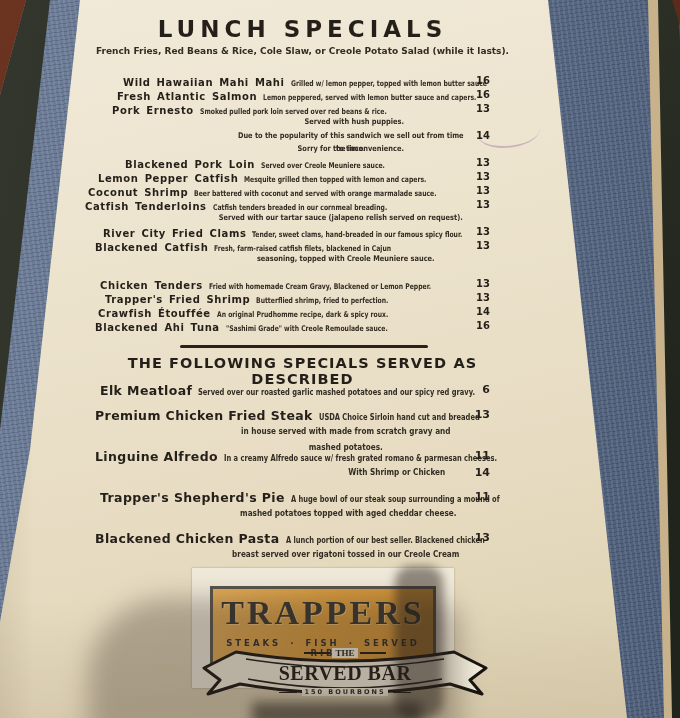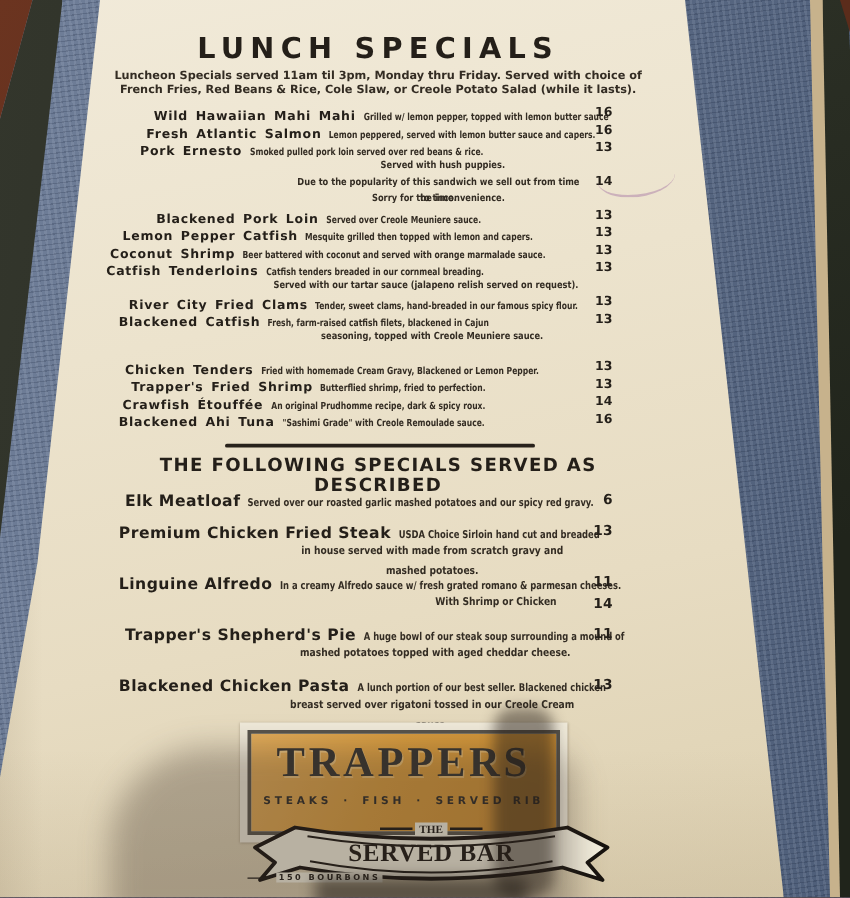--- a/index.html
+++ b/index.html
@@ -24,21 +24,21 @@
   
   .paper{position:absolute;inset:0;
     clip-path:polygon(80px 0,548px 0,627px 718px,0 718px,0 622px,30px 450px);
     background:linear-gradient(168deg,#f1ead9 0%,#ece3cd 35%,#e7dcc2 65%,#ddd0b0 100%);}
   .paper-shade{position:absolute;inset:0;pointer-events:none;
     background:
       linear-gradient(to right, rgba(120,100,70,0.12), transparent 34px),
       linear-gradient(to left, rgba(110,90,60,0.20), transparent 30px),
       linear-gradient(to top, rgba(120,100,75,0.10), transparent 120px);}
   
-  .content{position:absolute;left:85px;top:14px;width:435px;height:700px;color:#2b251e;}
+  .content{position:absolute;left:85px;top:4px;width:435px;height:700px;color:#2b251e;}
   .title{position:absolute;top:12px;left:0;right:0;text-align:center;
     font-size:23px;font-weight:bold;letter-spacing:5px;color:#241f19;}
   .subtitle{position:absolute;top:42px;left:0;right:0;text-align:center;
     font-size:9px;line-height:11px;font-weight:bold;color:#332c23;}
   .list{position:absolute;left:0;right:0;}
   #list-0{top:70px;} #list-1{top:378px;}
   .item{position:relative;}
   .item.s1{margin-bottom:1px;}
   .item.s2{margin-bottom:9px;}
   .line1{white-space:nowrap;}
@@ -61,41 +61,41 @@
   .isub{position:relative;height:16px;line-height:16px;text-align:right;
     padding-right:75px;font-weight:bold;font-size:8.6px;color:#332c23;}
   .isub .iprice{top:1px;}
   .isubtext{display:inline-block;transform:scaleX(0.85);transform-origin:100% 50%;}
   .divider{position:absolute;top:341px;left:95px;width:248px;height:3px;
     background:#28221b;border-radius:2px;}
   .header2{position:absolute;top:351px;left:0;right:0;text-align:center;
     font-size:14.5px;font-weight:bold;letter-spacing:1.1px;color:#241f19;}
   
   .logo{position:absolute;top:564px;left:107px;width:262px;}
-  .logo-card{background:#efe9d9;padding:6px;box-shadow:0 0 2px rgba(90,75,55,0.4);}
+  .logo-card{background:#efe9d9;padding:18px;box-shadow:0 0 2px rgba(90,75,55,0.4);}
   .logo-gold{border:3px solid #57534b;height:78px;text-align:center;
     background:linear-gradient(115deg,#e2ac5a 0%,#d79b3e 45%,#cc8e32 100%);}
   .logo-title{font-family:"Liberation Serif","DejaVu Serif",serif;font-weight:bold;
     font-size:34px;line-height:44px;letter-spacing:3px;color:#35332f;margin-top:2px;
     text-shadow:1px 1px 0 rgba(250,240,210,0.35);}
   .logo-tagline{font-size:8.5px;font-weight:bold;letter-spacing:3px;color:#2e2c28;margin-top:3px;}
   .tag-sep{margin:0 9px;}
   .ribbon{position:absolute;left:6px;top:70px;width:294px;height:80px;}
   .ribbon svg{position:absolute;inset:0;}
   .rb-the{position:absolute;top:10px;left:0;right:0;display:flex;align-items:center;
     justify-content:center;gap:2px;}
   .rb-the span.txt{font-family:"Liberation Serif","DejaVu Serif",serif;font-weight:bold;
     font-size:9px;background:#f2eddc;padding:0 3px;color:#1d1914;}
   .rline{width:26px;border-top:2px solid #1d1914;}
   .rline.s{width:18px;border-top:1.5px solid #1d1914;}
   .rb-main{position:absolute;top:24px;left:0;right:0;text-align:center;
     font-family:"Liberation Serif","DejaVu Serif",serif;font-weight:bold;font-size:20px;
     letter-spacing:0.5px;color:#1d1914;}
   .rb-sub{position:absolute;top:50px;left:0;right:0;display:flex;align-items:center;
-    gap:5px;}
+    justify-content:center;gap:5px;}
   .rb-sub span.txt{font-size:6.5px;font-weight:bold;letter-spacing:2px;color:#24201a;
     background:#f2eddc;padding:0 2px;}
   
   .crayon{position:absolute;left:393px;top:112px;width:62px;height:30px;
     border-bottom:2px solid rgba(150,95,155,0.38);border-radius:10% 30% 70% 45%;}
   .shadow{position:absolute;pointer-events:none;}
   .shadow.soft{left:88px;top:598px;width:372px;height:140px;
     background:rgba(62,50,40,0.32);border-radius:80px 30px 0 0;filter:blur(12px);}
   .shadow.phone{left:395px;top:566px;width:48px;height:152px;
     background:rgba(38,30,23,0.48);border-radius:16px;filter:blur(5px);}
@@ -112,21 +112,20 @@
   <div class="bgpiece tan-right"></div>
   <div class="bgpiece leather-right"></div>
   <div class="bgpiece wood-tr"></div>
 
   <div class="paper">
     <div class="paper-shade"></div>
 
     <div class="content">
       <div class="title">LUNCH SPECIALS</div>
       <div class="subtitle">
-        <div>Luncheon Specials served 11am til 3pm, Monday thru Friday. Served with choice of</div>
         <div>French Fries, Red Beans &amp; Rice, Cole Slaw, or Creole Potato Salad (while it lasts).</div>
       </div>
 
       <div class="list" id="list-0">
           <div class="item s1" style="padding-left: 38px;">
             <div class="line1"><span class="iname">Wild Hawaiian Mahi Mahi</span><span class="idesc">Grilled w/ lemon pepper, topped with lemon butter sauce</span></div>
             <span class="iprice">16</span>
           </div>
           <div class="item s1" style="padding-left: 32px; text-align: right;">
             <div class="line1"><span class="iname">Fresh Atlantic Salmon</span><span class="idesc">Lemon peppered, served with lemon butter sauce and capers.</span></div>

